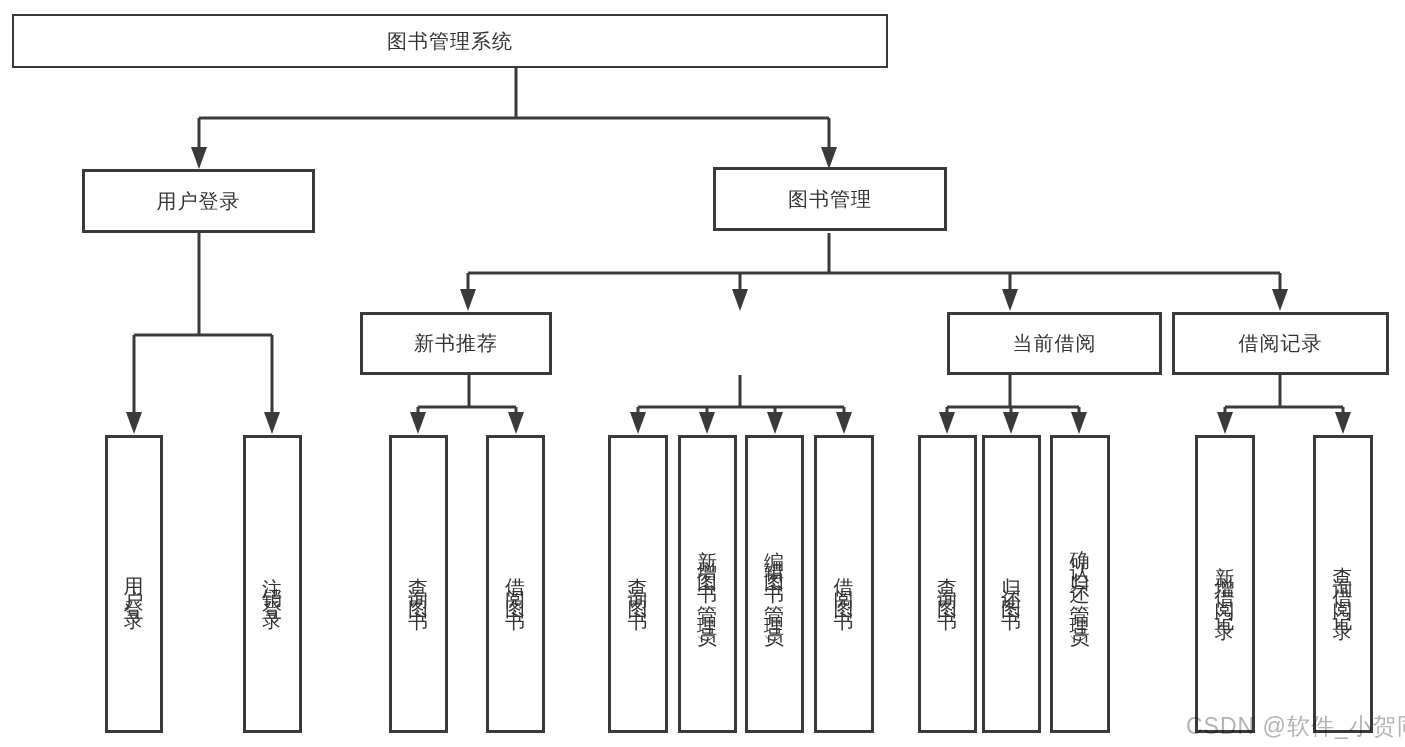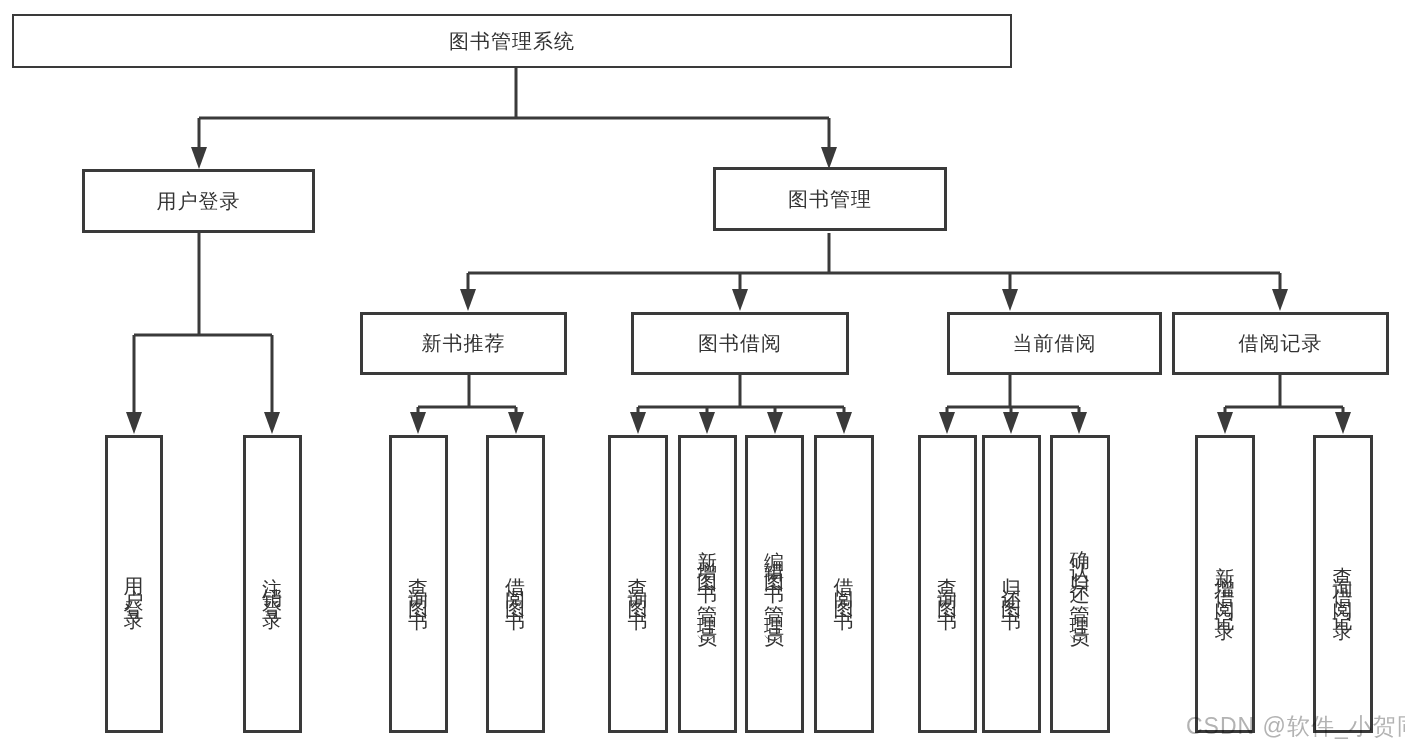--- a/index.html
+++ b/index.html
@@ -28,26 +28,26 @@
   }
   .hbox{font-size:20px;letter-spacing:1px;}
   .vbox{
     writing-mode:vertical-rl;
     text-orientation:mixed;
     font-size:20px;
     letter-spacing:11px;
     line-height:1;
   }
   
-  #root-box{left:12px;top:14px;width:1000px;height:54px;border-width:2px;}
+  #root-box{left:12px;top:14px;width:876px;height:54px;border-width:2px;}
   
   #l2-user{left:82px;top:169px;width:233px;height:64px;}
   #l2-mgmt{left:713px;top:167px;width:234px;height:64px;}
   
-  #l3-nb{left:360px;top:312px;width:207px;height:63px;}
+  #l3-nb{left:360px;top:312px;width:192px;height:63px;}
   #l3-bb{left:631px;top:312px;width:218px;height:63px;}
   #l3-cb{left:903px;top:312px;width:215px;height:63px;margin-left:44px;}
   #l3-br{left:1172px;top:312px;width:217px;height:63px;}
   
   .leaf{top:435px;height:298px;}
   #lf-a1{left:105px;width:58px;}
   #lf-a2{left:243px;width:59px;}
   #lf-b1{left:389px;width:59px;}
   #lf-b2{left:486px;width:59px;}
   #lf-c1{left:608px;width:60px;}
@@ -114,21 +114,20 @@
       <polygon points="1335,412 1351,412 1343,434"></polygon>
     </g>
   </svg>
 
   <div class="box hbox" id="root-box">图书管理系统</div>
 
   <div class="box hbox" id="l2-user">用户登录</div>
   <div class="box hbox" id="l2-mgmt">图书管理</div>
 
   <div class="box hbox" id="l3-nb">新书推荐</div>
-  <div class="box hbox" id="l3-bb">图书借阅</div>
   <div class="box hbox" id="l3-cb">当前借阅</div>
   <div class="box hbox" id="l3-br">借阅记录</div>
 
   <div class="box vbox leaf" id="lf-a1">用户登录</div>
   <div class="box vbox leaf" id="lf-a2">注销登录</div>
 
   <div class="box vbox leaf" id="lf-b1">查询图书</div>
   <div class="box vbox leaf" id="lf-b2">借阅图书</div>
 
   <div class="box vbox leaf" id="lf-c1">查询图书</div>

